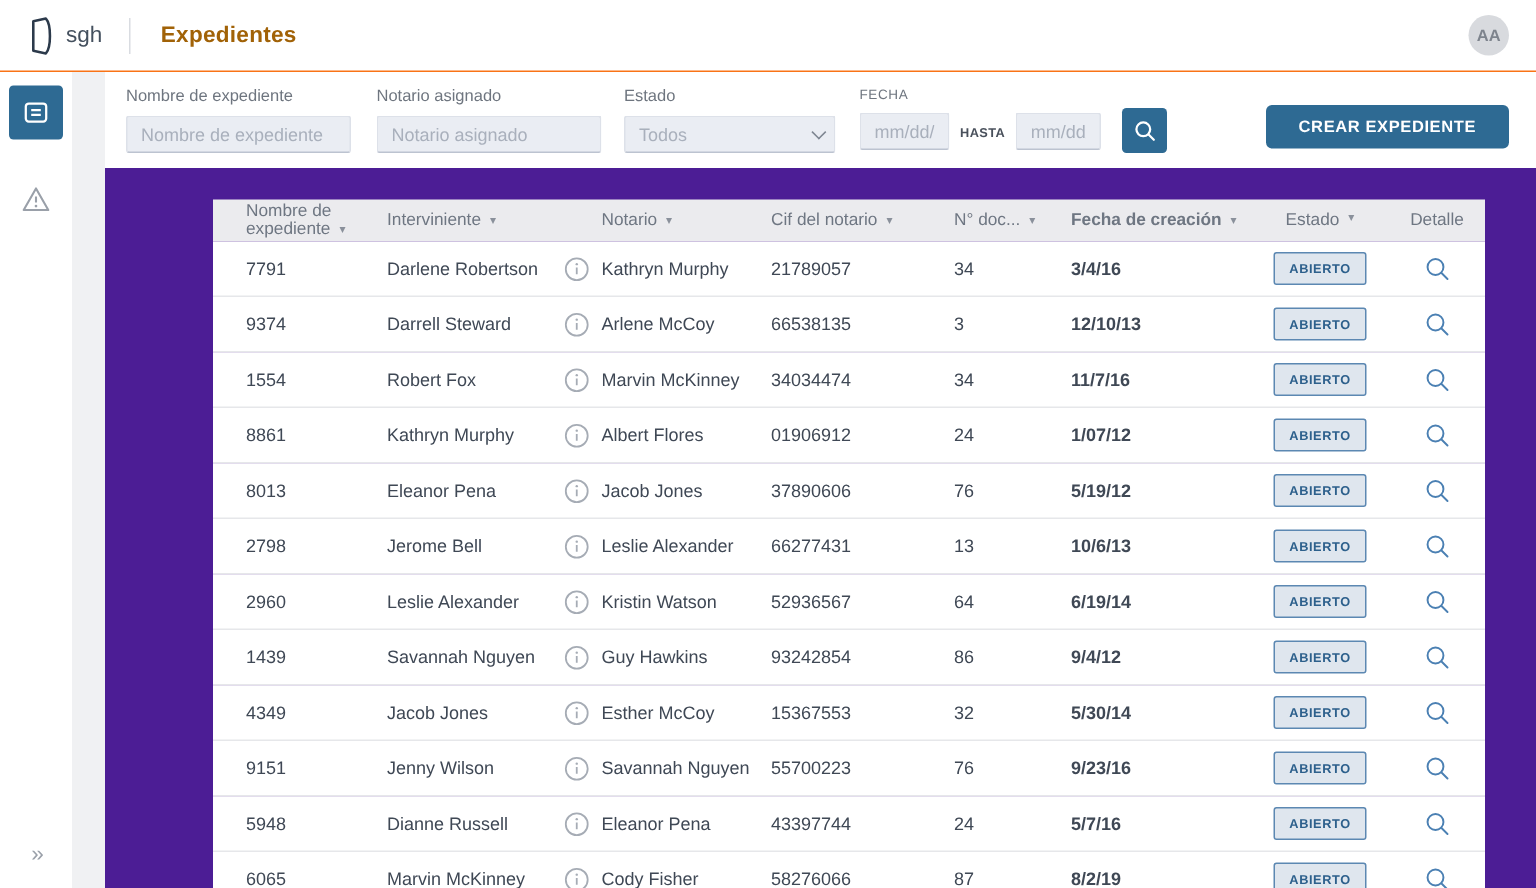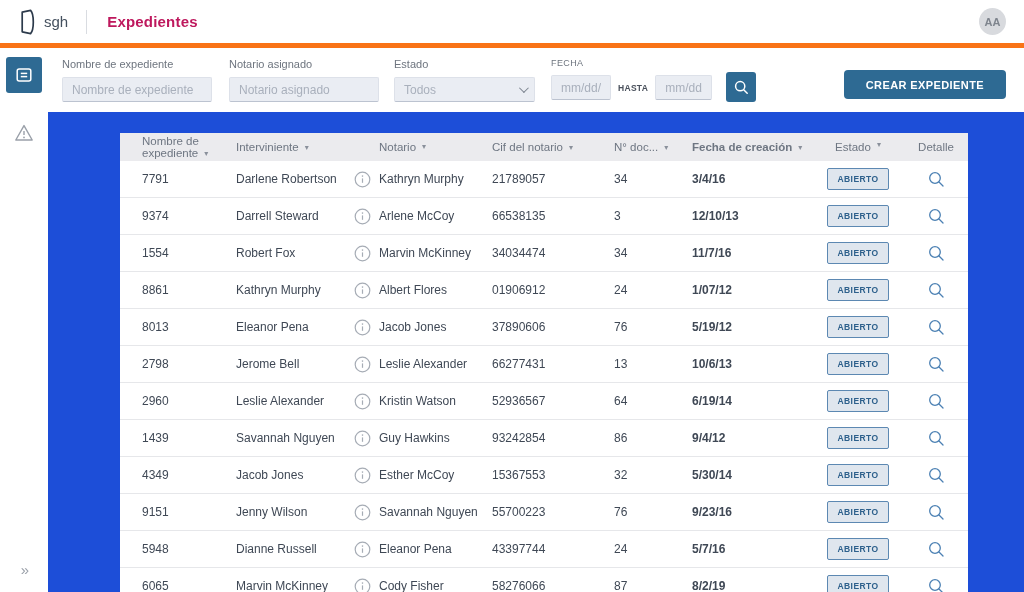--- a/index.html
+++ b/index.html
@@ -1,41 +1,41 @@
 <!DOCTYPE html>
 <html><head>
 <meta charset="utf-8">
 <style>
   * { margin:0; padding:0; box-sizing:border-box; }
   html,body { width:1024px; height:592px; overflow:hidden;
     font-family:"Liberation Sans","DejaVu Sans",sans-serif; background:#f0f1f3; }
 
   
   .topbar { height:48px; background:#fff; display:flex; align-items:center;
-    border-bottom:5px solid #f97316; position:relative; z-index:3; }
+    border-bottom:1px solid #f97316; position:relative; z-index:3; }
   .logo-wrap { display:flex; align-items:center; margin-left:18px; }
   .logo-text { font-size:15px; color:#44505e; margin-left:7px; }
   .topbar-divider { width:1px; height:24px; background:#d9dce1; margin:0 20px 0 18px; }
-  .page-title { font-size:15px; font-weight:bold; color:#be185d; letter-spacing:.2px; }
+  .page-title { font-size:15px; font-weight:bold; color:#a16207; letter-spacing:.2px; }
   .avatar { margin-left:auto; margin-right:18px; width:27px; height:27px; border-radius:50%;
     background:#d8dade; color:#7e848d; font-size:11px; font-weight:bold;
     display:flex; align-items:center; justify-content:center; }
 
   
   .shell { display:flex; height:544px; }
   .sidebar { width:48px; background:#fff; display:flex; flex-direction:column;
     align-items:center; padding-top:9px; flex-shrink:0; }
   .side-btn { width:36px; height:36px; border-radius:3px; display:flex;
     align-items:center; justify-content:center; cursor:pointer; }
   .side-btn.active { background:#2e6a93; }
   .side-btn + .side-btn { margin-top:22px; }
   .side-expand { margin-top:auto; margin-bottom:14px; cursor:pointer; color:#9aa0a9;
     font-size:15px; letter-spacing:-2px; }
 
-  .main { flex:1; display:flex; flex-direction:column; min-width:0; }
+  .main { flex:1; display:flex; flex-direction:column; min-width:0;margin-left:22px; }
 
   
   .filterbar { background:#fff; height:64px; display:flex; align-items:flex-start;
     padding:10px 0 0 14px; }
   .fgroup { display:flex; flex-direction:column; }
   .flabel { font-size:11px; color:#6e757f; margin-bottom:7px; }
   .flabel.caps { font-size:9px; letter-spacing:.4px; }
   .finput { height:25px; background:#eaedf3; border:1px solid #dde1e9;
     border-bottom:1px solid #bcc3d0; border-radius:2px; font-size:12px; color:#3f4855;
     padding:0 9px; font-family:inherit; width:100%; }
@@ -50,21 +50,21 @@
     letter-spacing:.3px; }
   .search-btn { width:30px; height:30px; background:#2e6a93; border:none; border-radius:3px;
     margin:14px 0 0 14px; display:flex; align-items:center; justify-content:center;
     cursor:pointer; }
   .create-btn { margin-left:auto; margin-right:18px; margin-top:12px; height:29px;
     padding:0 22px; background:#2e6a93; color:#fff; border:none; border-radius:4px;
     font-size:11px; font-weight:bold; letter-spacing:.4px; cursor:pointer;
     font-family:inherit; }
 
   
-  .content { flex:1; background:#1d4ed8; overflow:hidden; }
+  .content { flex:1; background:#4c1d95; overflow:hidden; }
   .table { margin:21px 0 0 72px; width:848px; font-size:12px; }
   .trow { display:flex; align-items:center; }
   .thead { background:#ebebee; height:28px; color:#6e7682; font-size:11.5px; }
   .tbody-row { background:#fff; height:37px; border-bottom:1px solid #e6e7ea; color:#3f4855; }
   .c1 { width:116px; padding-left:22px; flex-shrink:0; }
   .c2 { width:118px; flex-shrink:0; }
   .c3 { width:138px; flex-shrink:0; display:flex; align-items:center; }
   .c4 { width:122px; flex-shrink:0; }
   .c5 { width:78px; flex-shrink:0; }
   .c6 { width:120px; flex-shrink:0;font-weight:bold; }

